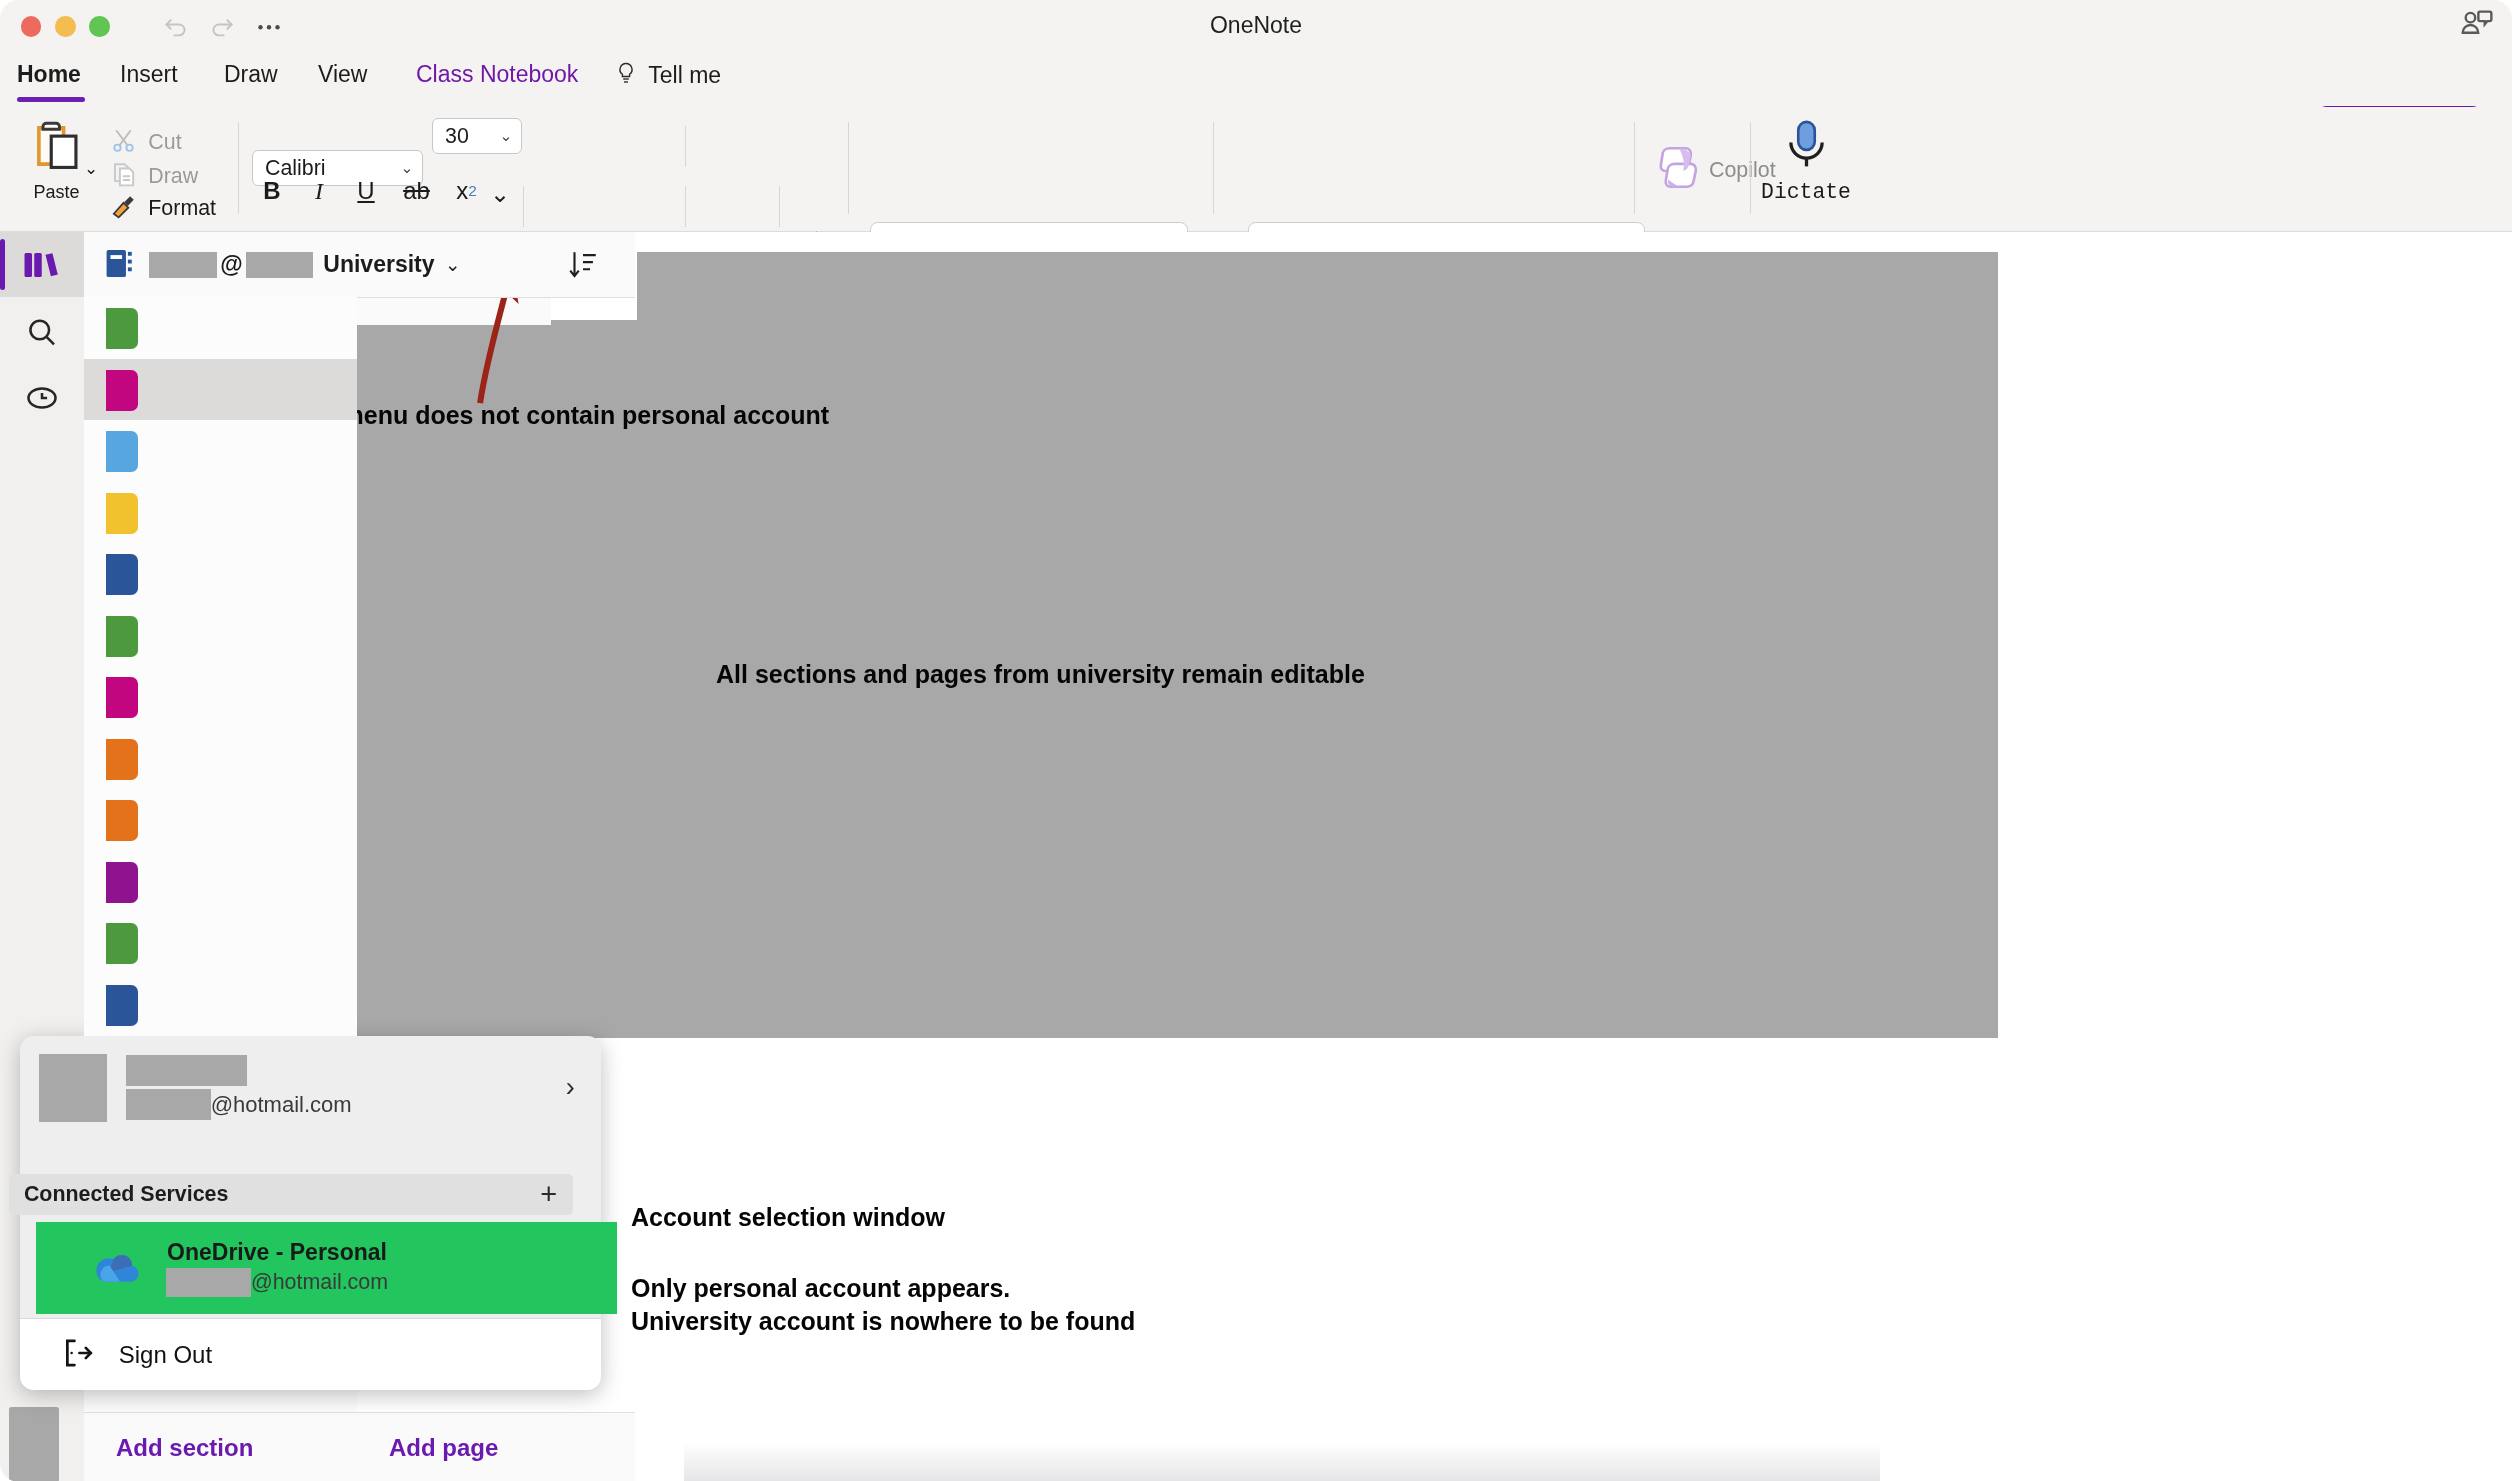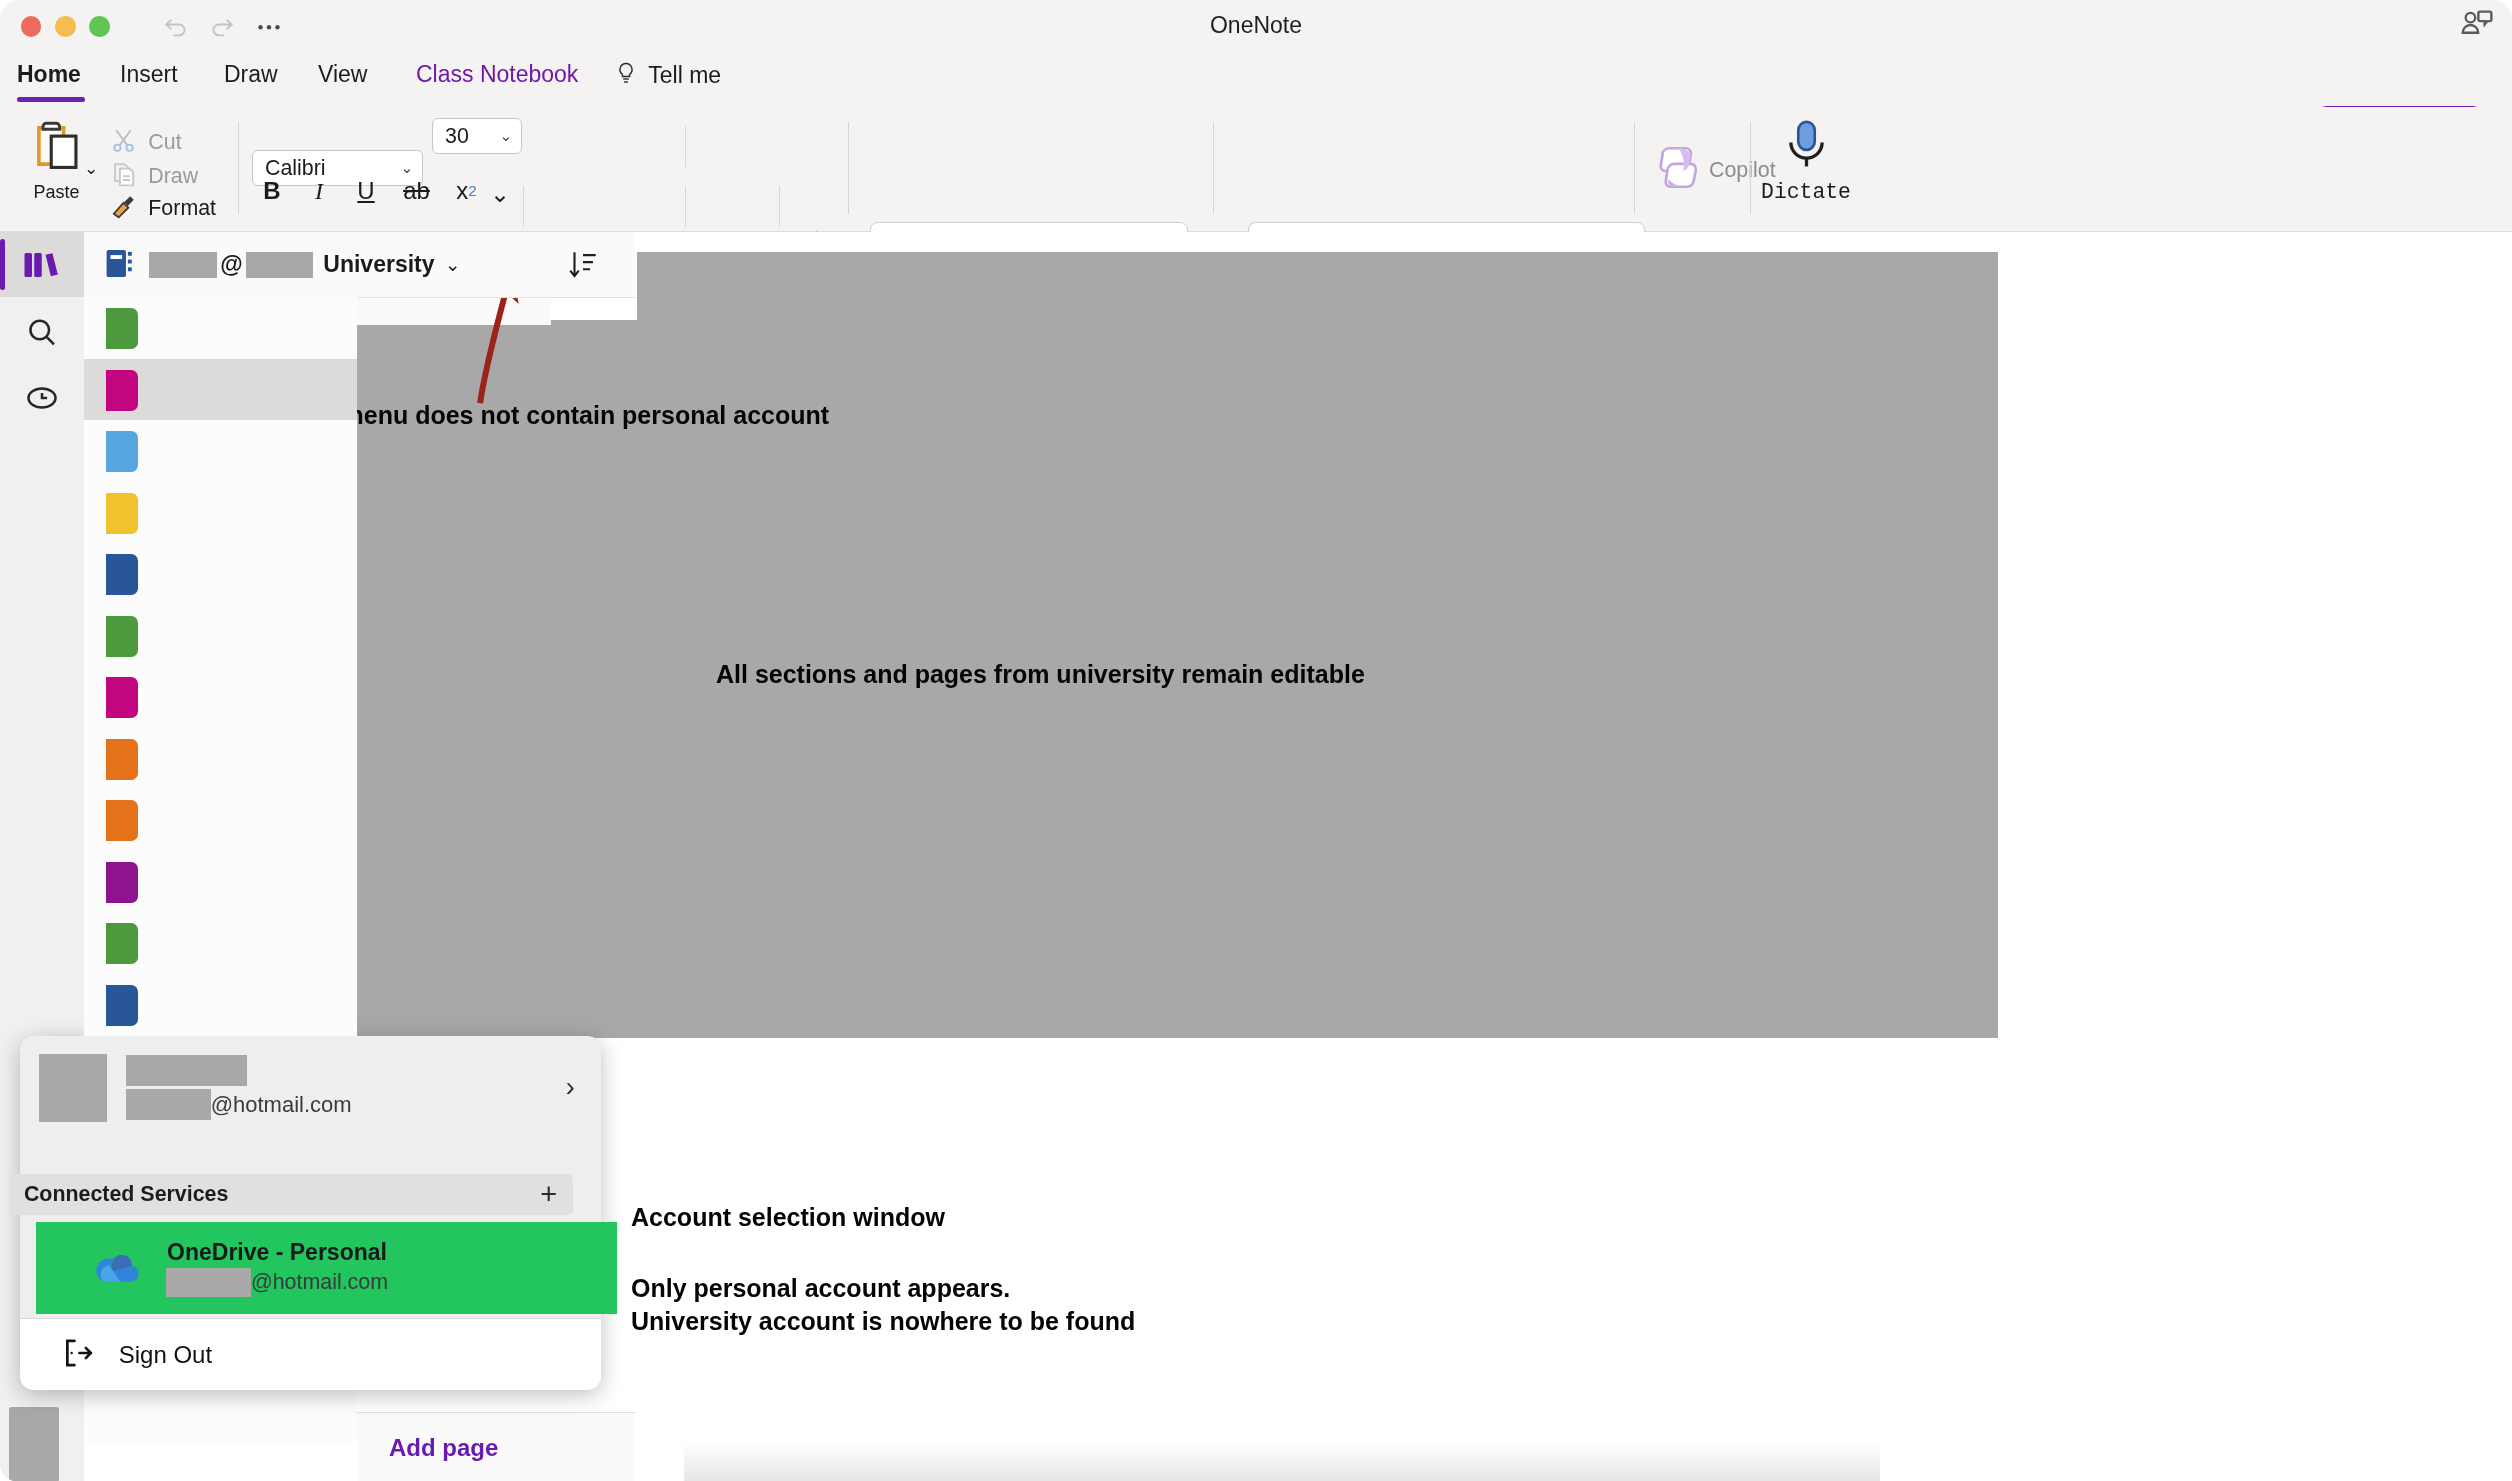--- a/index.html
+++ b/index.html
@@ -1001,20 +1001,23 @@
     <path d="M42 152 C48 110 62 60 74 14" stroke="#9c2318" stroke-width="7" fill="none" marker-end="url(#arrowhead)"></path>
   </svg>
 
   <div class="annot" id="annot-dropdown">Dropdown menu does not contain personal account</div>
   <div class="annot" id="annot-editable">All sections and pages from university remain editable</div>
   <div class="annot" id="annot-acct-title">Account selection window</div>
   <div class="annot" id="annot-acct-body">Only personal account appears.
 University account is nowhere to be found</div>
 
   <div id="corner-thumb"></div>
+  <div id="add-section-btn">
+    <span class="add-label">Add section</span>
+  </div>
   <div id="add-page-btn">
     <span class="add-label">Add page</span>
   </div>
   <div id="bottom-fade"></div>
 
   <div id="account-popup">
     <div id="acct-profile-row">
       <div id="acct-avatar"></div>
       <div id="acct-text">
         <div id="acct-name-redact"></div>

